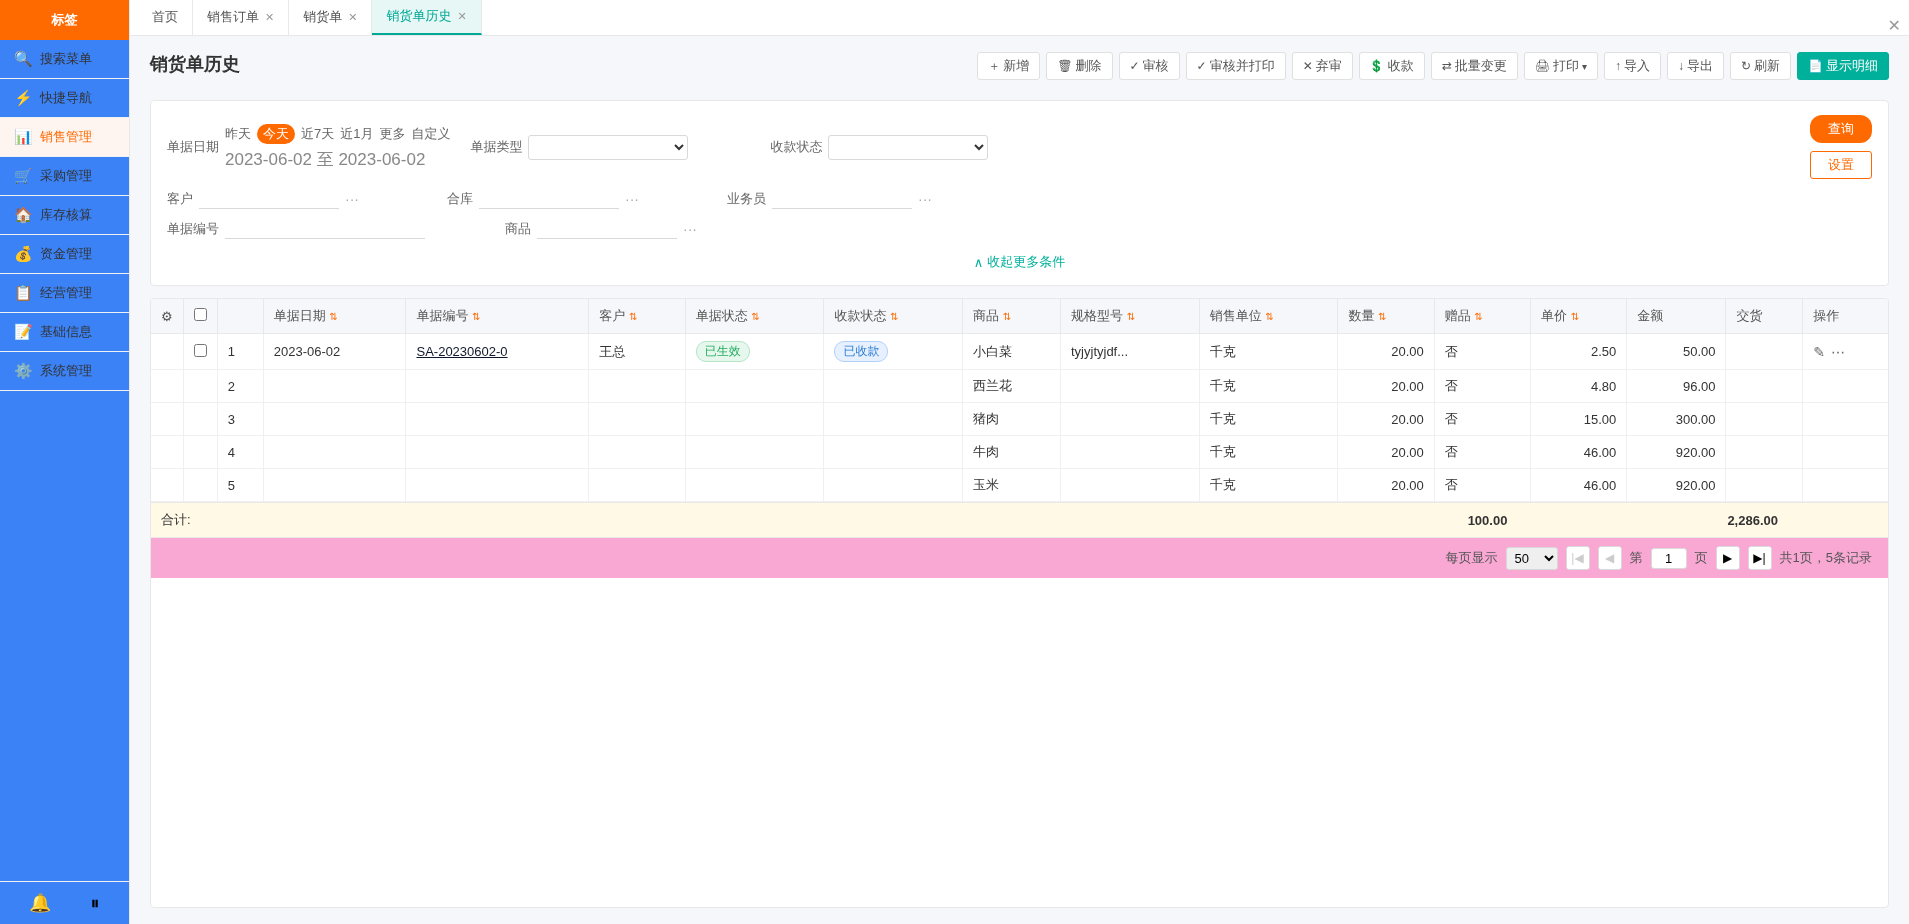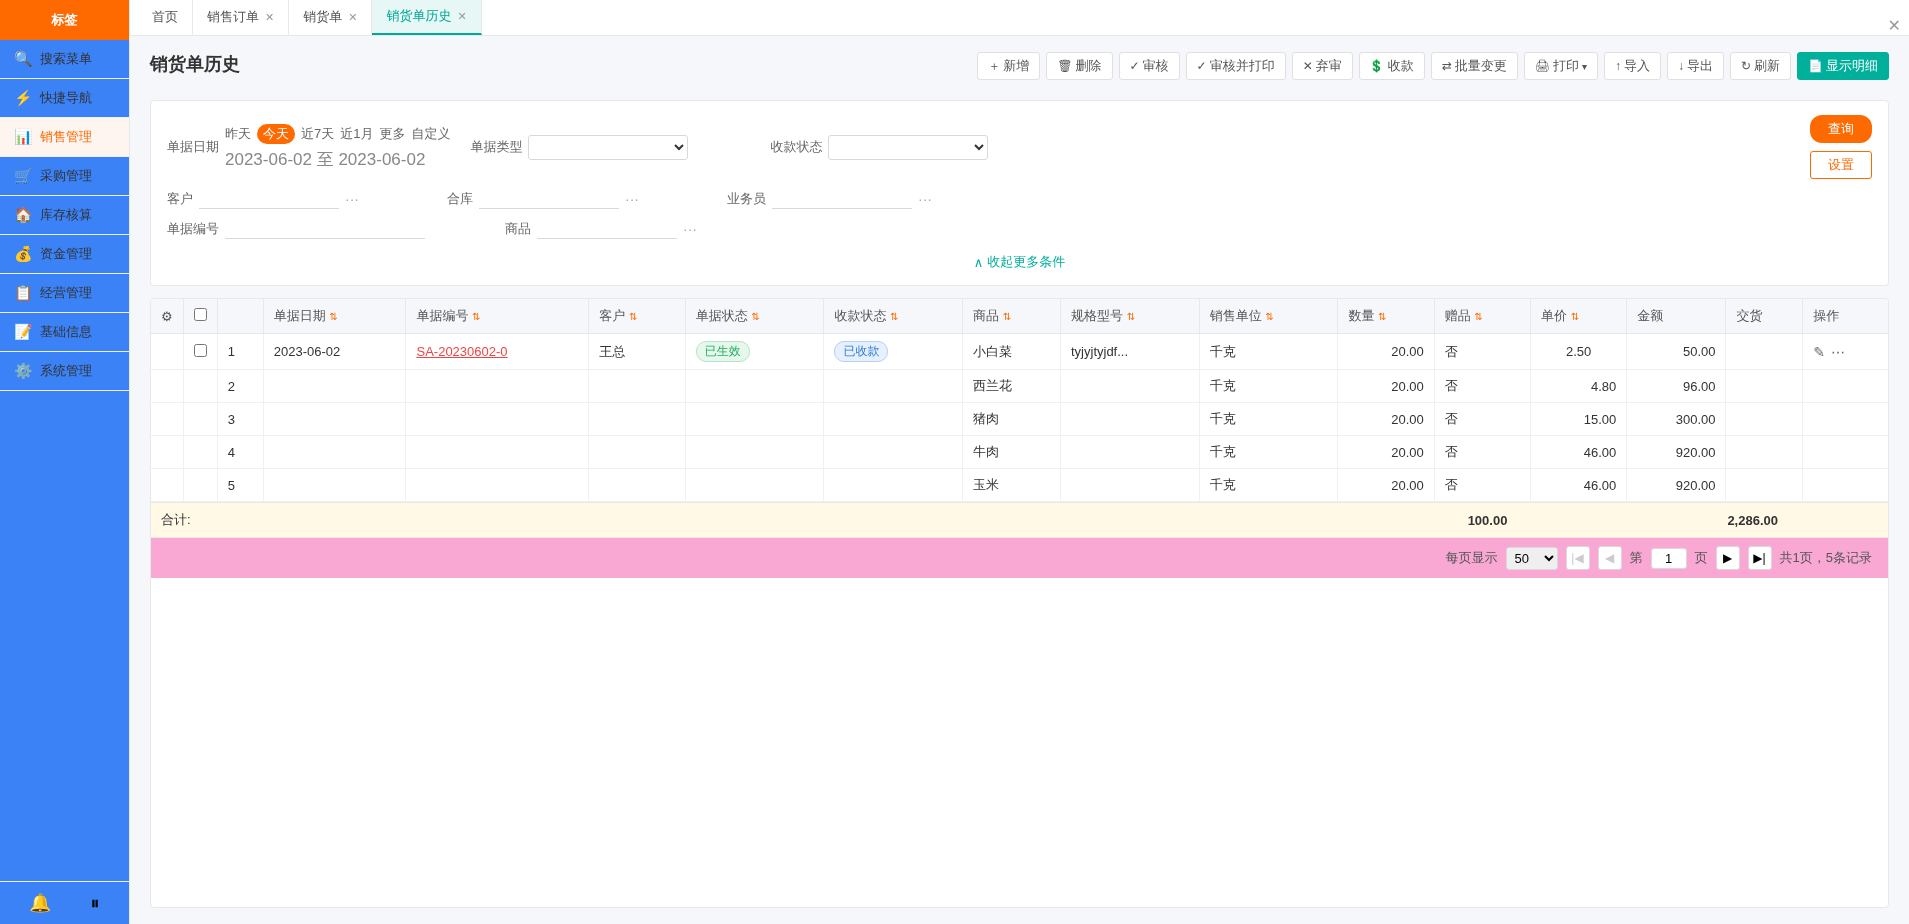--- a/index.html
+++ b/index.html
@@ -238,21 +238,21 @@
     }
     tbody td:last-child { border-right: none; }
     .badge {
       display: inline-block;
       padding: 1px 8px;
       border-radius: 10px;
       font-size: 12px;
     }
     .badge-green { background: #e6f7ee; color: #27ae60; border: 1px solid #b7e4c7; }
     .badge-blue { background: #e6f0ff; color: #2d7dd2; border: 1px solid #b3d1f7; }
-    .link-text { color: #ef4444; cursor: pointer; text-decoration: underline; margin-top: 16px; }
+    .link-text { color: #0f172a; cursor: pointer; text-decoration: underline; margin-top: 16px; }
     .action-icons { display: flex; gap: 6px; align-items: center; }
     .action-icon { cursor: pointer; font-size: 14px; color: #666; }
 
     
     .summary-row {
       display: flex;
       align-items: center;
       background: #fff9e6;
       border-top: 1px solid #e8e8e8;
       padding: 8px 10px;
@@ -588,21 +588,21 @@
     <td>2023-06-02</td>
     <td><span class="link-text">SA-20230602-0</span></td>
     <td>王总</td>
     <td><span class="badge badge-green">已生效</span></td>
     <td><span class="badge badge-blue">已收款</span></td>
     <td>小白菜</td>
     <td>tyjyjtyjdf...</td>
     <td>千克</td>
     <td style="text-align:right;">20.00</td>
     <td>否</td>
-    <td style="text-align:center;">2.50</td>
+    <td style="text-align:right;">2.50</td>
     <td style="text-align:right;">50.00</td>
     <td></td>
     <td>
                   <div class="action-icons">
       <span class="action-icon">✎</span>
       <span class="action-icon">⋯</span>
     </div>
                 </td>
   </tr>
               <tr>

